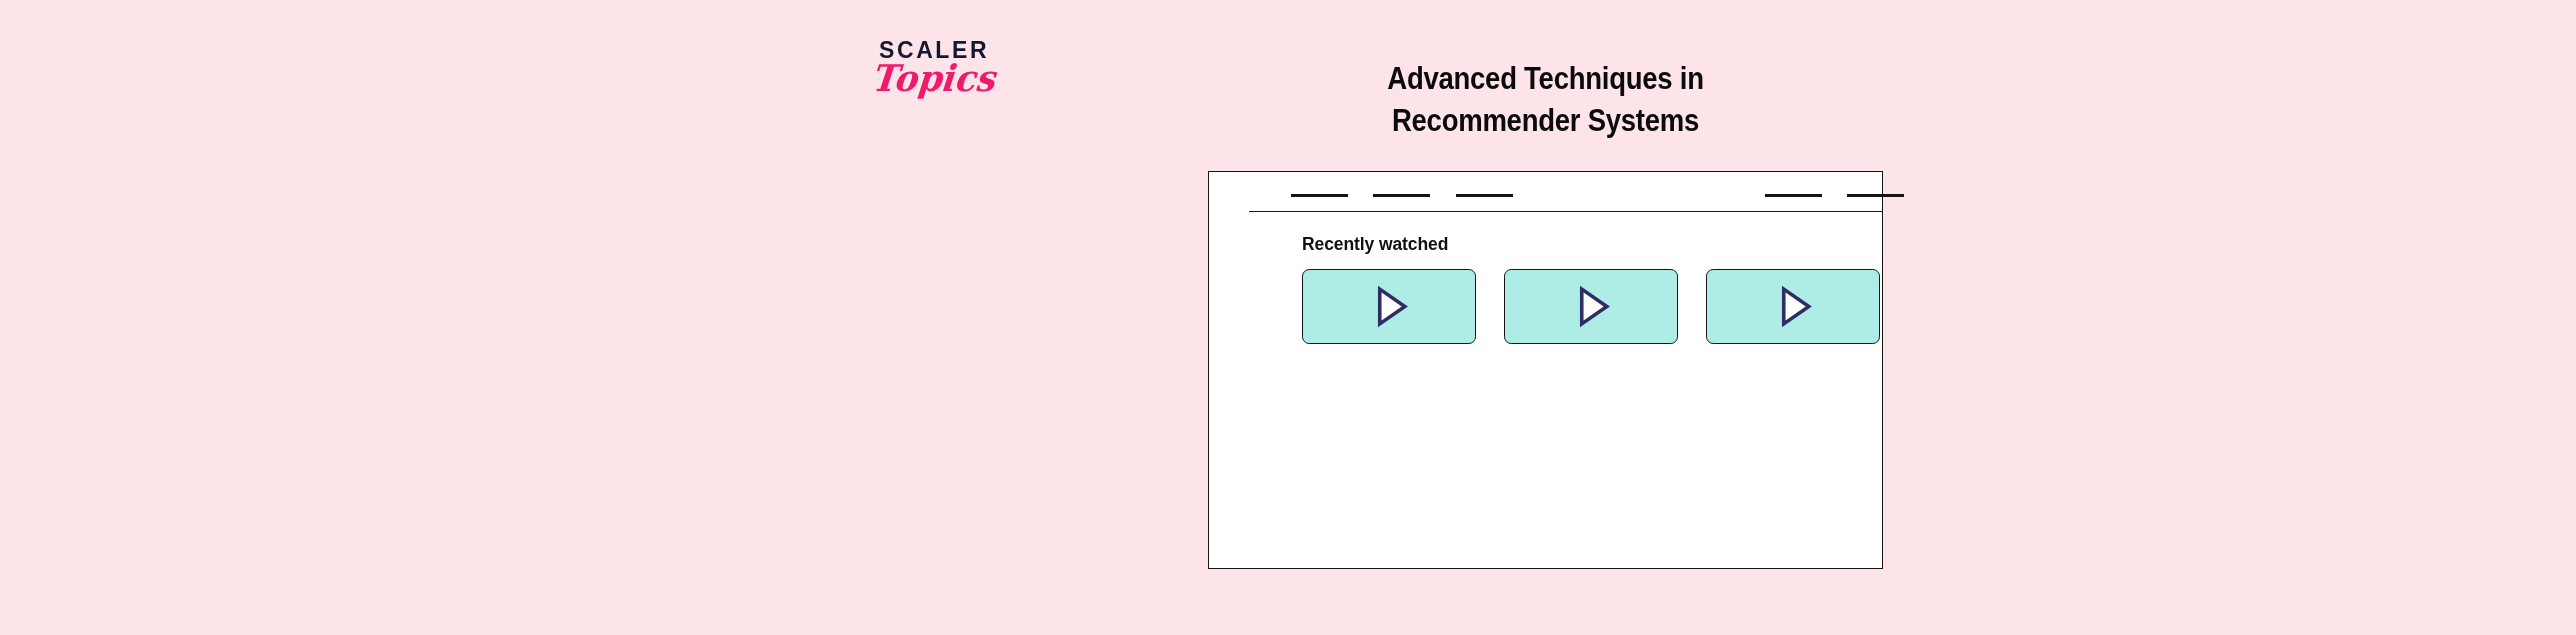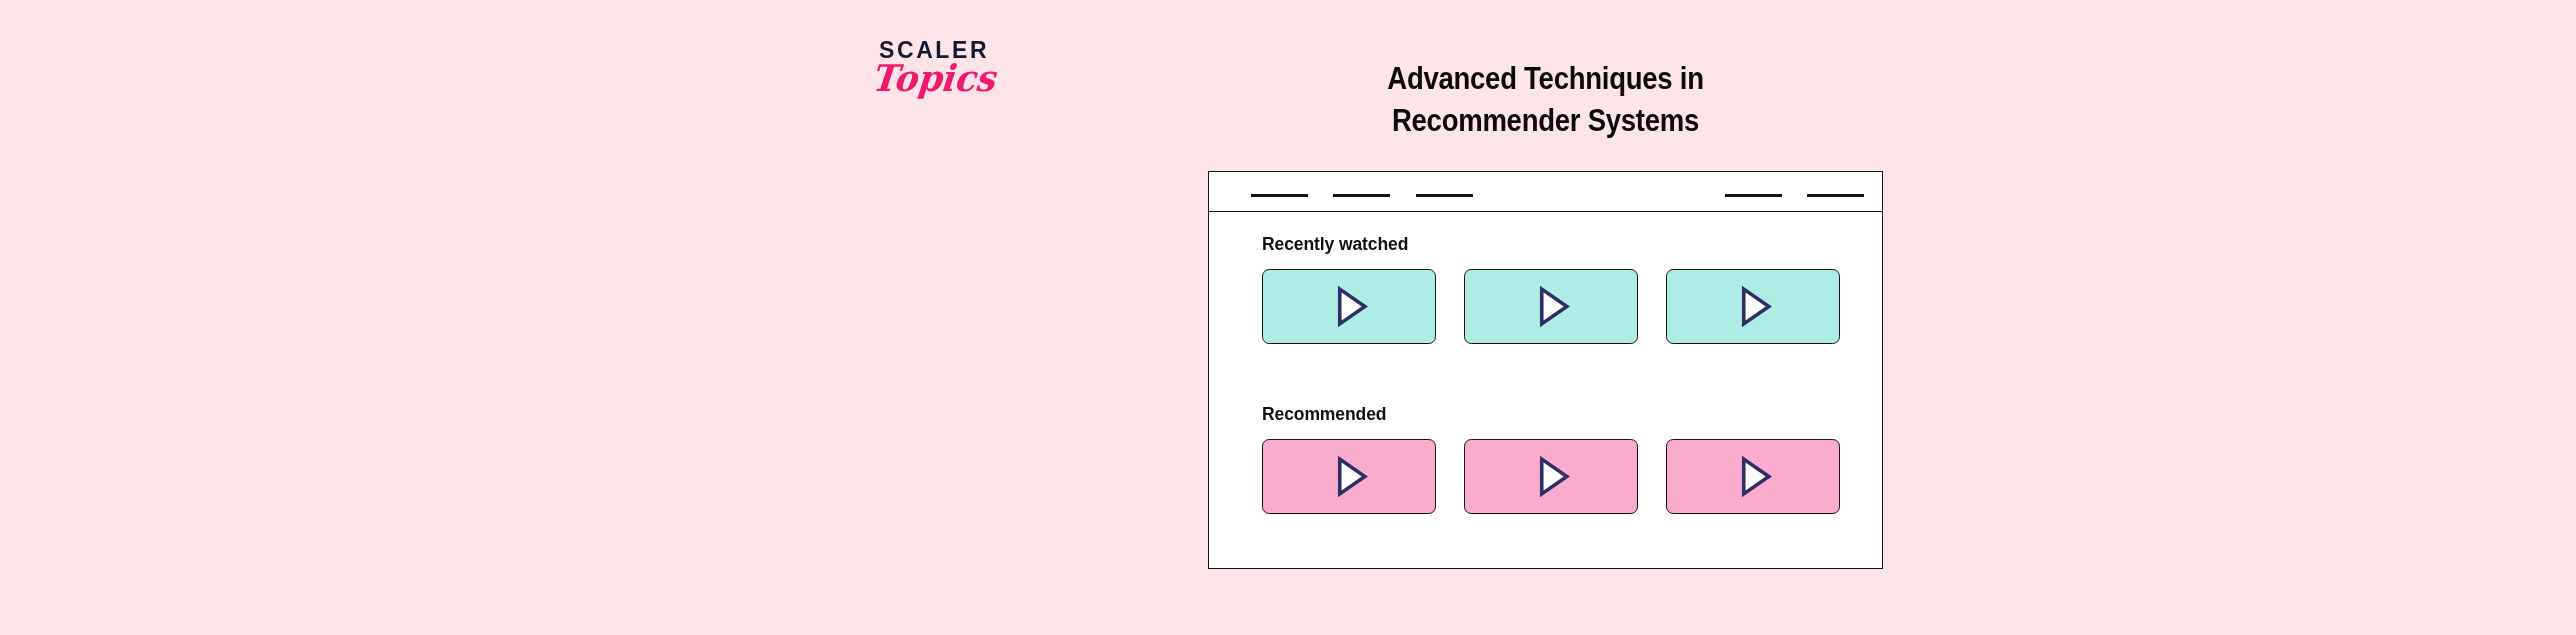--- a/index.html
+++ b/index.html
@@ -70,20 +70,21 @@
 
   
   .window {
     position: absolute;
     left: 1208px;
     top: 171px;
     width: 675px;
     height: 398px;
     background: #ffffff;
     border: 1.5px solid #141414;
+    padding-left: 40px;
   }
 
   .window-titlebar {
     position: relative;
     height: 40px;
     border-bottom: 1.5px solid #141414;
     background: #ffffff;
   }
 
   .nav-dash {
@@ -198,40 +199,16 @@
 
         <div class="video-card teal">
           <svg class="play-icon" viewBox="0 0 76 84">
             <polygon points="17,8 17,76 66,42"></polygon>
           </svg>
         </div>
 
       </div>
     </div>
 
-    <div class="section section-recommended">
-      <div class="section-label">Recommended</div>
-      <div class="card-row">
-
-        <div class="video-card pink">
-          <svg class="play-icon" viewBox="0 0 76 84">
-            <polygon points="17,8 17,76 66,42"></polygon>
-          </svg>
-        </div>
-
-        <div class="video-card pink">
-          <svg class="play-icon" viewBox="0 0 76 84">
-            <polygon points="17,8 17,76 66,42"></polygon>
-          </svg>
-        </div>
-
-        <div class="video-card pink">
-          <svg class="play-icon" viewBox="0 0 76 84">
-            <polygon points="17,8 17,76 66,42"></polygon>
-          </svg>
-        </div>
-
-      </div>
-    </div>
 
   </div>
 </div>
 
 
 </body></html>

